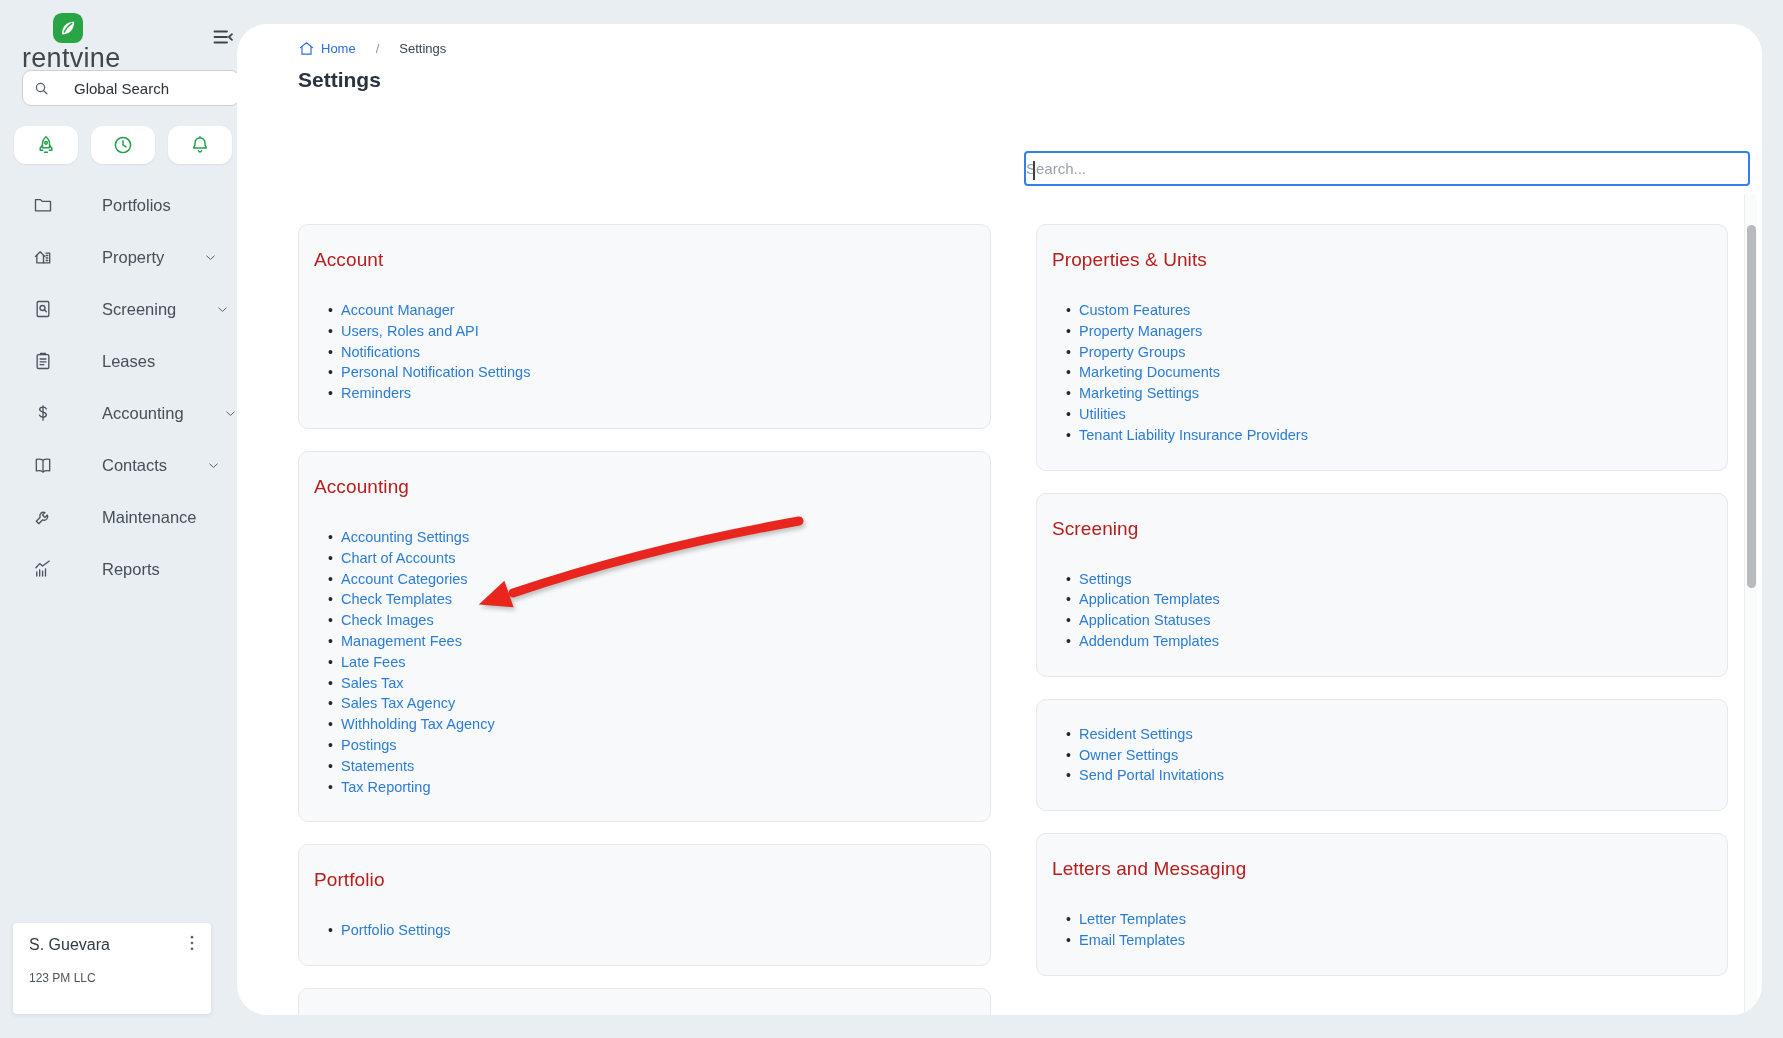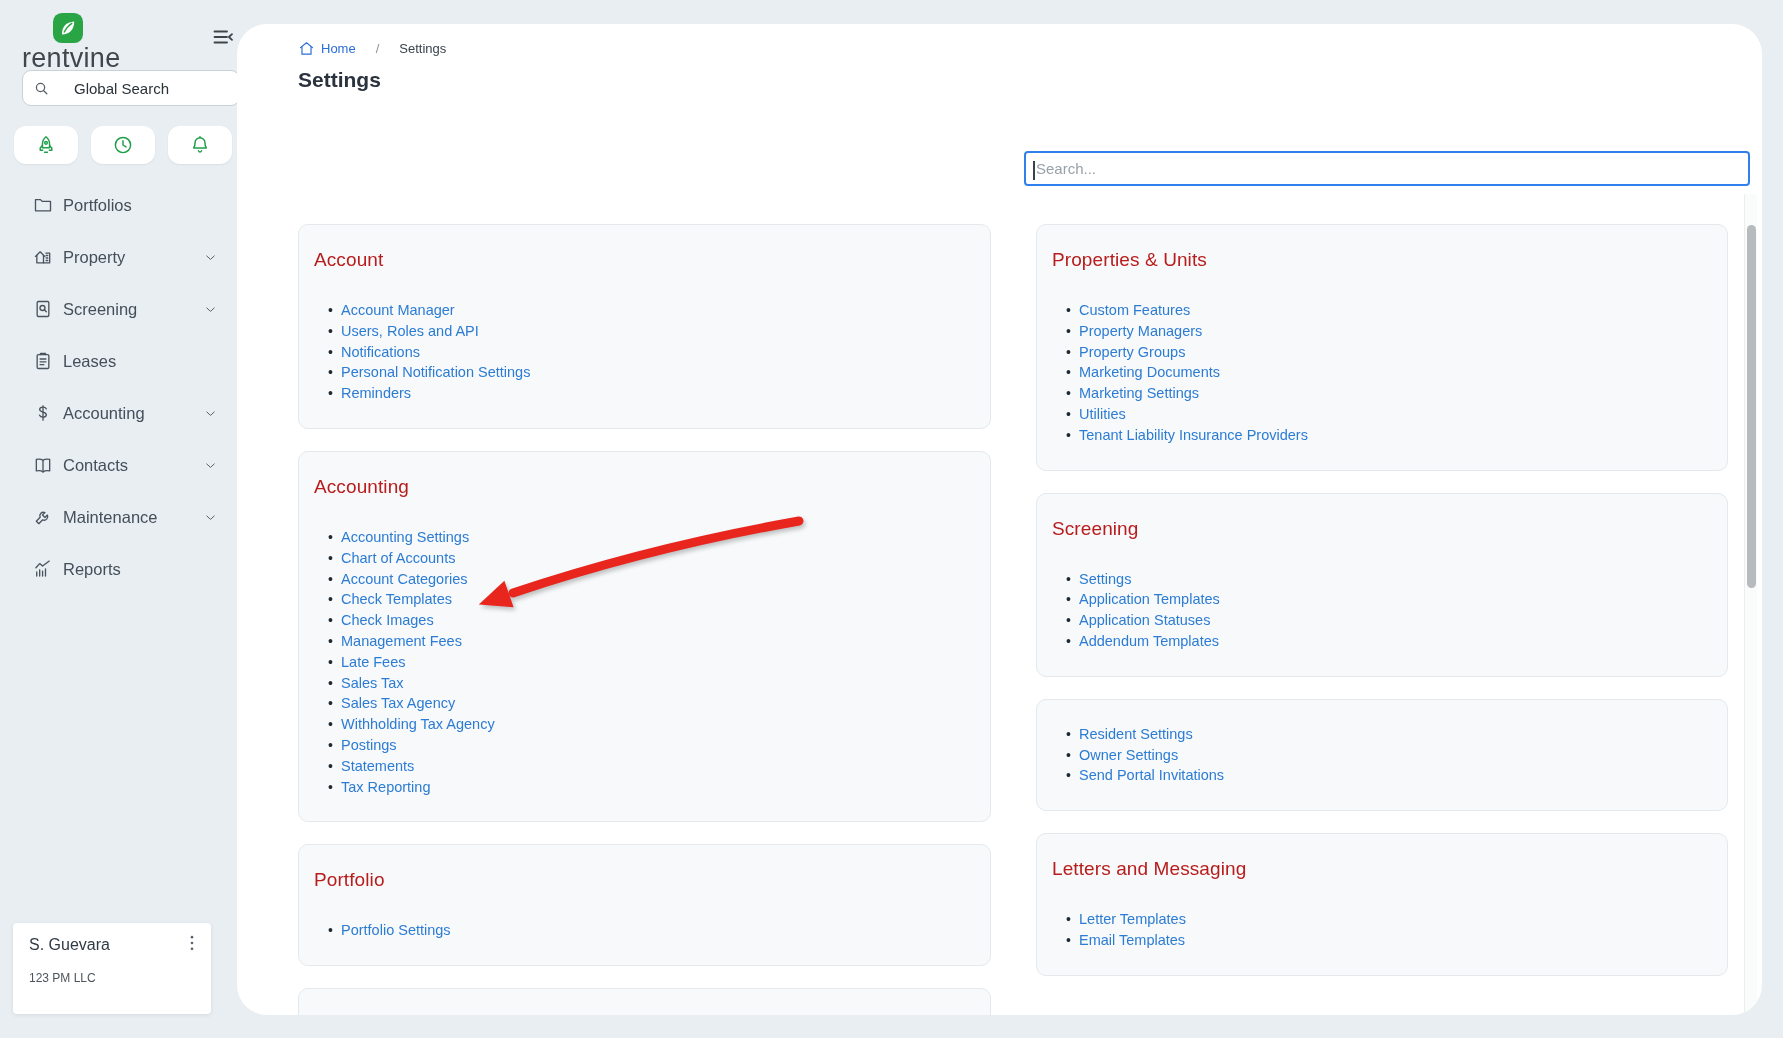--- a/index.html
+++ b/index.html
@@ -28,21 +28,21 @@
   .global-search input::placeholder { color:#2b3238; opacity:1; }
 
   .quick-actions { position:absolute; left:14px; top:126px; width:218px; display:flex; justify-content:space-between; }
   .qa-btn { width:64px; height:38px; background:#fff; border:none; border-radius:12px;
     display:flex; align-items:center; justify-content:center; color:#1f9e48; cursor:pointer;
     box-shadow:0 1px 2px rgba(25,40,55,.07); }
   .qa-btn svg { width:22px; height:22px; }
 
   .nav { position:absolute; left:0; top:179px; width:237px; }
   .nav-item { height:52px; display:flex; align-items:center; padding:0 19px 0 33px;
-    color:#454f59; font-size:16.5px; cursor:pointer; }
+    color:#454f59; font-size:16.5px; cursor:pointer;gap:39px; }
   .nav-item .n-icon { width:20px; height:20px; margin-right:10px; color:#4a545e; display:inline-flex; flex:none; }
   .nav-item .n-icon svg { width:20px; height:20px; }
   .nav-item .chev { margin-left:auto; color:#59636d; display:inline-flex; }
   .nav-item .chev svg { width:15px; height:15px; }
 
   .user-card { position:absolute; left:13px; top:923px; width:198px; height:91px;
     background:#fff; border-radius:4px; box-shadow:0 1px 4px rgba(20,35,50,.10); padding:13px 12px 0 16px; }
   .user-name { font-size:16px; color:#2f3a44; }
   .user-company { font-size:12px; color:#4c545b; margin-top:17px; }
   .kebab { position:absolute; right:8px; top:10px; width:22px; height:22px; border:none; background:none; color:#5a646e; cursor:pointer; padding:0; }
@@ -56,21 +56,21 @@
   .breadcrumb .bc-home { display:flex; align-items:center; gap:6px; color:#2b6fd9; text-decoration:none; cursor:pointer; }
   .breadcrumb .bc-home svg { width:17px; height:17px; }
   .breadcrumb .bc-sep { color:#8a939b; }
   .breadcrumb .bc-current { color:#39434d; }
 
   .page-title { position:absolute; left:61px; top:44px; font-size:21px; font-weight:700; color:#2a333d; }
 
   .main-search { position:absolute; left:787px; top:127px; width:726px; height:35px;
     background:#fff; border:2px solid #2f80ed; border-radius:4px; display:flex; align-items:center; }
   .main-search .caret { position:absolute; left:7px; top:8px; width:1.5px; height:19px; background:#3a4248; }
-  .main-search input { border:none; outline:none; width:100%; height:100%; padding-left:10px;
+  .main-search input { border:none; outline:none; width:100%; height:100%; 
     font-size:15px; font-family:inherit; color:#39434d; background:transparent; }
   .main-search input::placeholder { color:#98a1a9; opacity:1; }
 
   .columns { position:absolute; left:61px; top:200px; width:1430px; display:flex; gap:45px; }
   .col { display:flex; flex-direction:column; gap:22px; }
   .col-left  { width:693px; }
   .col-right { width:692px; }
 
   .card { background:#f7f9fa; border:1px solid #e3e9ed; border-radius:10px; padding:24px 24px 24px 15px; }
   .card-title { font-size:19px; font-weight:400; color:#b91c1c; margin-bottom:29px; letter-spacing:.1px; }

